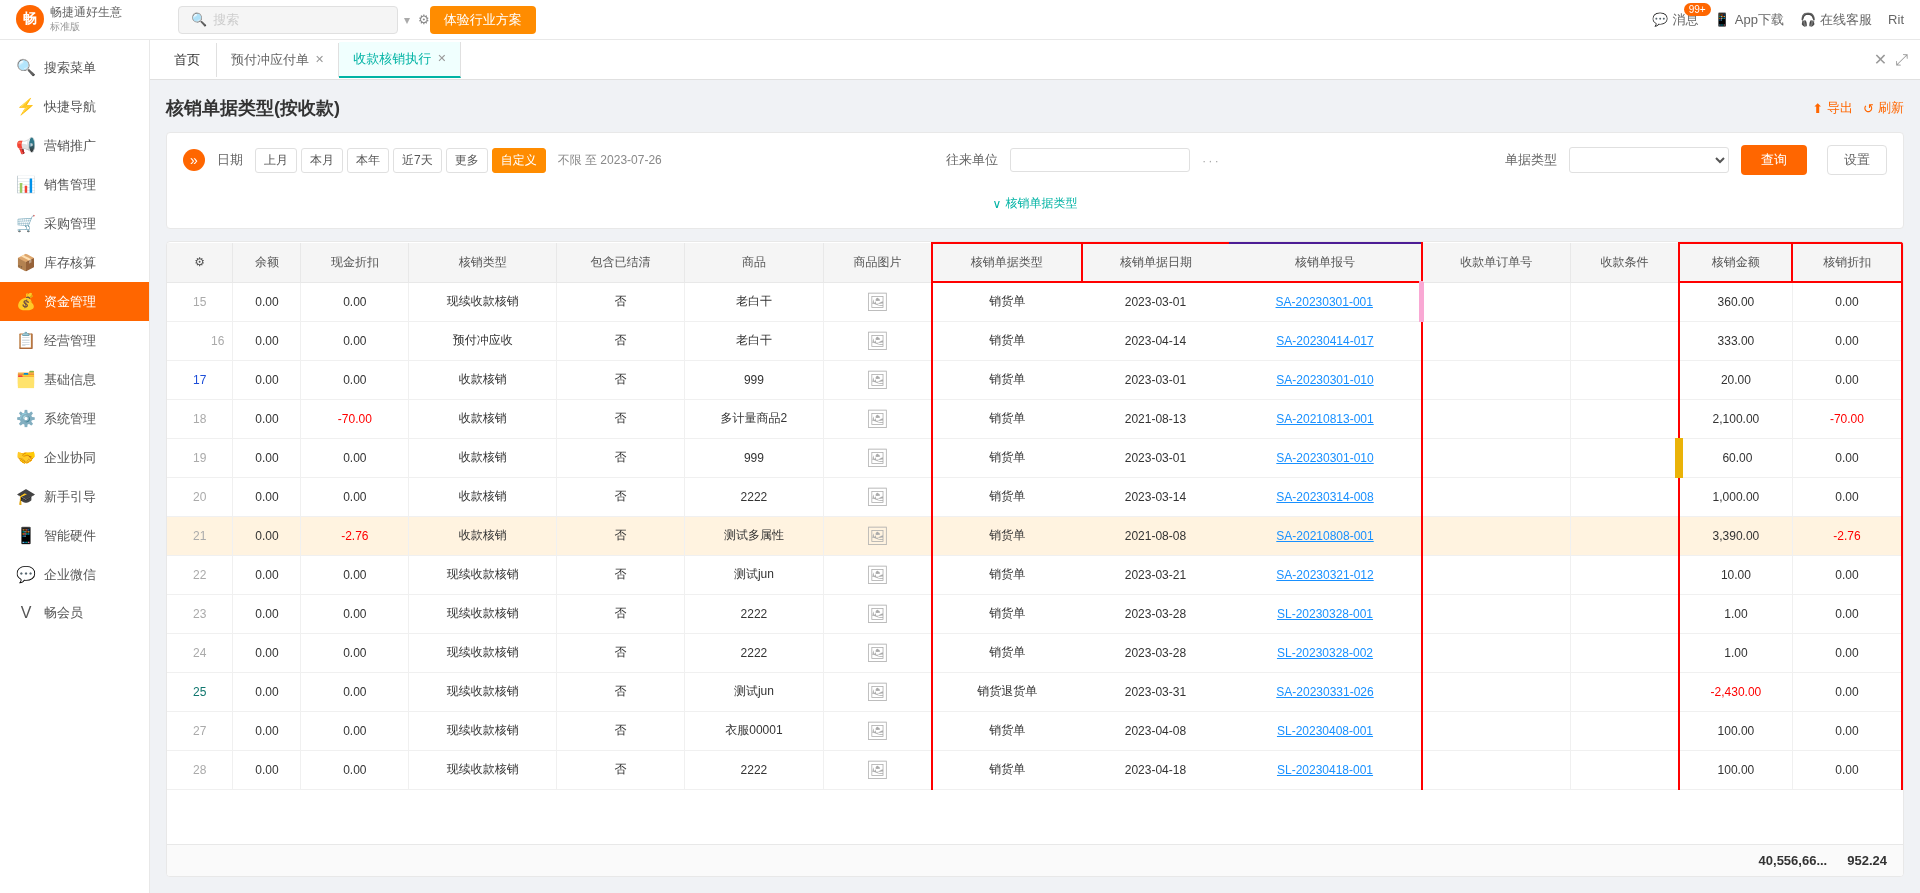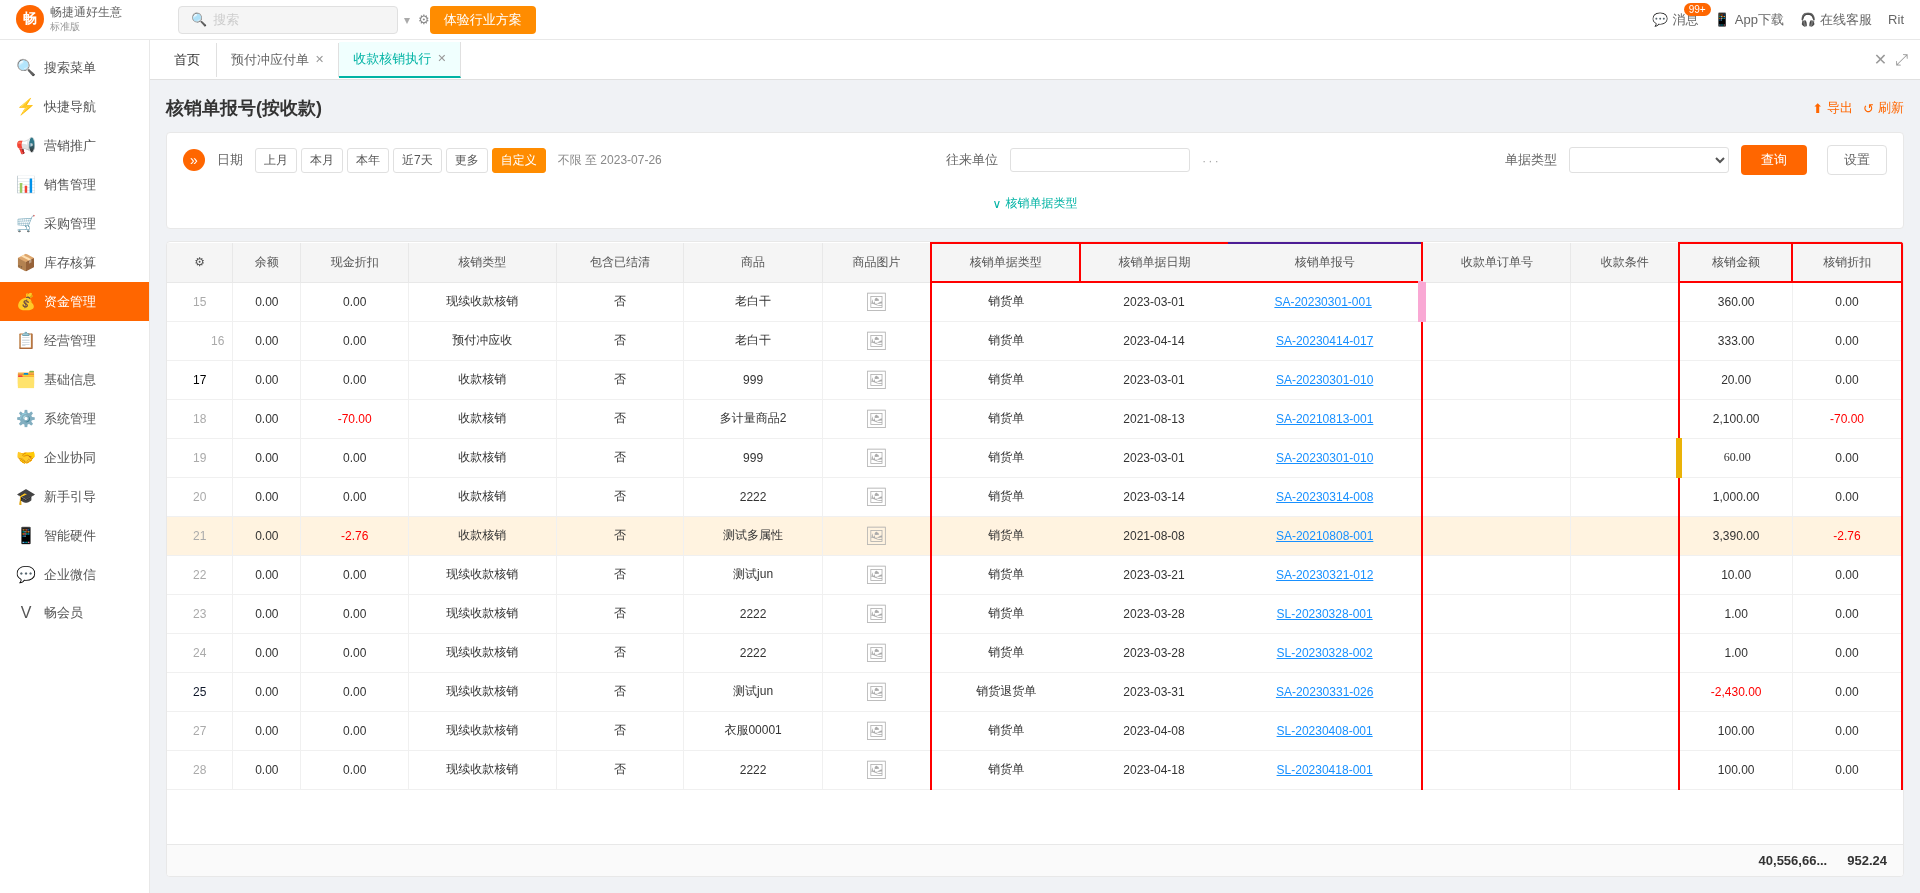--- a/index.html
+++ b/index.html
@@ -205,21 +205,21 @@
       <div class="tab-spacer"></div>
       <div class="tab-window-btns">
         <span class="win-btn">✕</span>
         <span class="win-btn">⤢</span>
       </div>
     </div>
 
     <div class="page-content">
 
       <div class="page-title">
-        <span>核销单报号(按收款)</span>
+        <span>核销单据类型(按收款)</span>
         <div class="page-title-actions">
           <button class="export-btn">
             <span>⬆</span>
             <span>导出</span>
           </button>
           <button class="refresh-btn">
             <span>↺</span>
             <span>刷新</span>
           </button>
         </div>
@@ -291,21 +291,21 @@
             <tr>
                   <td style="color: rgb(170, 170, 170);">15</td>
                   <td>0.00</td>
                   <td>0.00</td>
                   <td>现续收款核销</td>
                   <td>否</td>
                   <td>老白干</td>
                   <td><span style="font-size:18px;color:#aaa">🖼</span></td>
                   <td style="border-left:2px solid red;border-right:none">销货单</td>
                   <td style="border-left:none;border-right:none">2023-03-01</td>
-                  <td class="link-cell" style="border-right: 8px solid #f9a8d4; text-align: center;">SA-20230301-001</td>
+                  <td class="link-cell" style="border-right: 5px solid #f9a8d4; text-align: center;">SA-20230301-001</td>
                   <td></td>
                   <td></td>
                   <td style="border-left:2px solid red;">360.00</td>
                   <td style="border-right:2px solid red">0.00</td>
                 </tr>
                 <tr>
                   <td style="color: rgb(170, 170, 170); padding-left: 44px;">16</td>
                   <td>0.00</td>
                   <td>0.00</td>
                   <td>预付冲应收</td>
@@ -314,21 +314,21 @@
                   <td><span style="font-size:18px;color:#aaa">🖼</span></td>
                   <td style="border-left:2px solid red;border-right:none">销货单</td>
                   <td style="border-left:none;border-right:none">2023-04-14</td>
                   <td class="link-cell" style="border-right: 2px solid red;">SA-20230414-017</td>
                   <td></td>
                   <td></td>
                   <td style="border-left:2px solid red;">333.00</td>
                   <td style="border-right:2px solid red">0.00</td>
                 </tr>
                 <tr>
-                  <td style="color: #000000;">17</td>
+                  <td style="color: #1d4ed8;">17</td>
                   <td>0.00</td>
                   <td>0.00</td>
                   <td>收款核销</td>
                   <td>否</td>
                   <td>999</td>
                   <td><span style="font-size:18px;color:#aaa">🖼</span></td>
                   <td style="border-left:2px solid red;border-right:none">销货单</td>
                   <td style="border-left:none;border-right:none">2023-03-01</td>
                   <td class="link-cell" style="border-right: 2px solid red;">SA-20230301-010</td>
                   <td></td>
@@ -358,21 +358,21 @@
                   <td>0.00</td>
                   <td>收款核销</td>
                   <td>否</td>
                   <td>999</td>
                   <td><span style="font-size:18px;color:#aaa">🖼</span></td>
                   <td style="border-left:2px solid red;border-right:none">销货单</td>
                   <td style="border-left:none;border-right:none">2023-03-01</td>
                   <td class="link-cell" style="border-right: 2px solid red;">SA-20230301-010</td>
                   <td></td>
                   <td></td>
-                  <td style="border-left:6px solid #eab308;font-family:Liberation Serif, serif;">60.00</td>
+                  <td style="border-left:8px solid #eab308;">60.00</td>
                   <td style="border-right:2px solid red">0.00</td>
                 </tr>
                 <tr>
                   <td style="color: rgb(170, 170, 170);">20</td>
                   <td>0.00</td>
                   <td>0.00</td>
                   <td>收款核销</td>
                   <td>否</td>
                   <td>2222</td>
                   <td><span style="font-size:18px;color:#aaa">🖼</span></td>
@@ -442,21 +442,21 @@
                   <td><span style="font-size:18px;color:#aaa">🖼</span></td>
                   <td style="border-left:2px solid red;border-right:none">销货单</td>
                   <td style="border-left:none;border-right:none">2023-03-28</td>
                   <td class="link-cell" style="border-right: 2px solid red;">SL-20230328-002</td>
                   <td></td>
                   <td></td>
                   <td style="border-left:2px solid red;">1.00</td>
                   <td style="border-right:2px solid red">0.00</td>
                 </tr>
                 <tr>
-                  <td style="color: #0f172a;">25</td>
+                  <td style="color: #0f766e;">25</td>
                   <td>0.00</td>
                   <td>0.00</td>
                   <td>现续收款核销</td>
                   <td>否</td>
                   <td>测试jun</td>
                   <td><span style="font-size:18px;color:#aaa">🖼</span></td>
                   <td style="border-left:2px solid red;border-right:none">销货退货单</td>
                   <td style="border-left:none;border-right:none">2023-03-31</td>
                   <td class="link-cell" style="border-right: 2px solid red;">SA-20230331-026</td>
                   <td></td>

